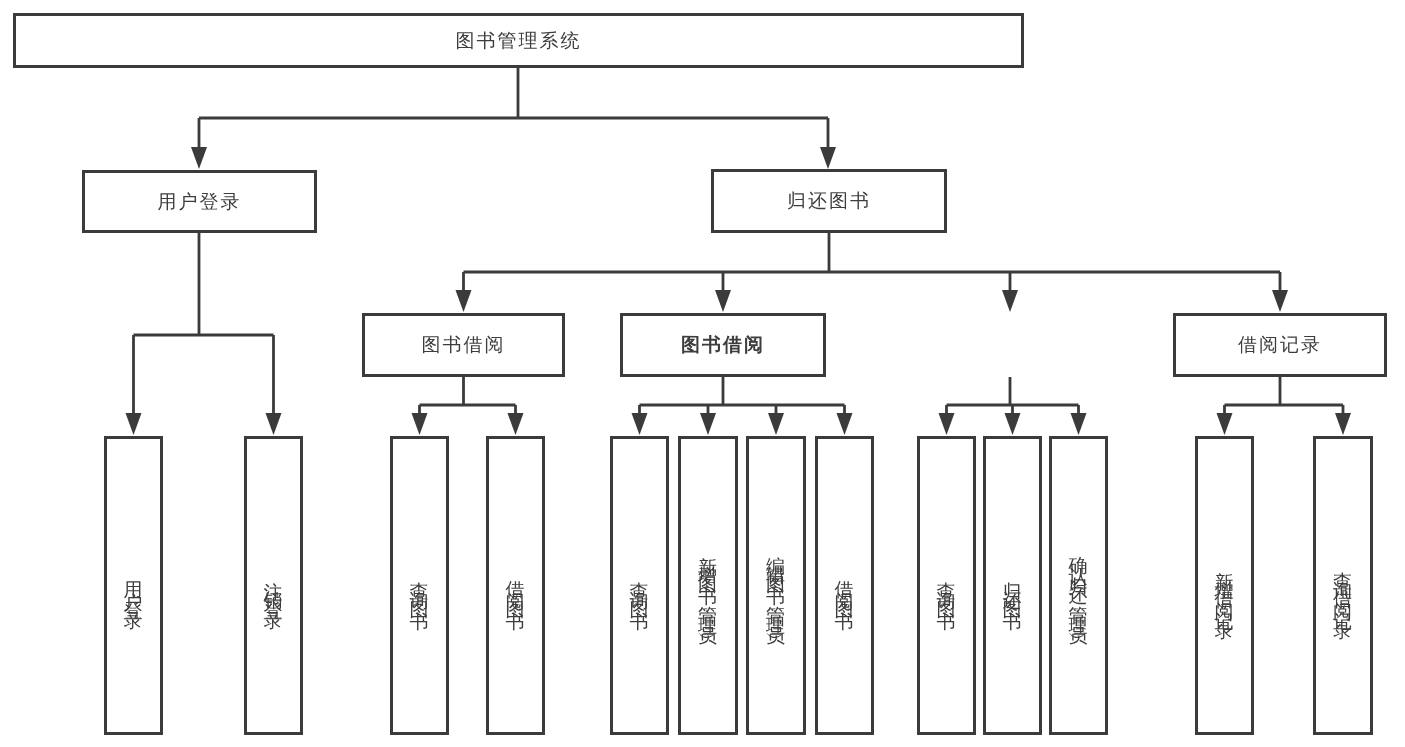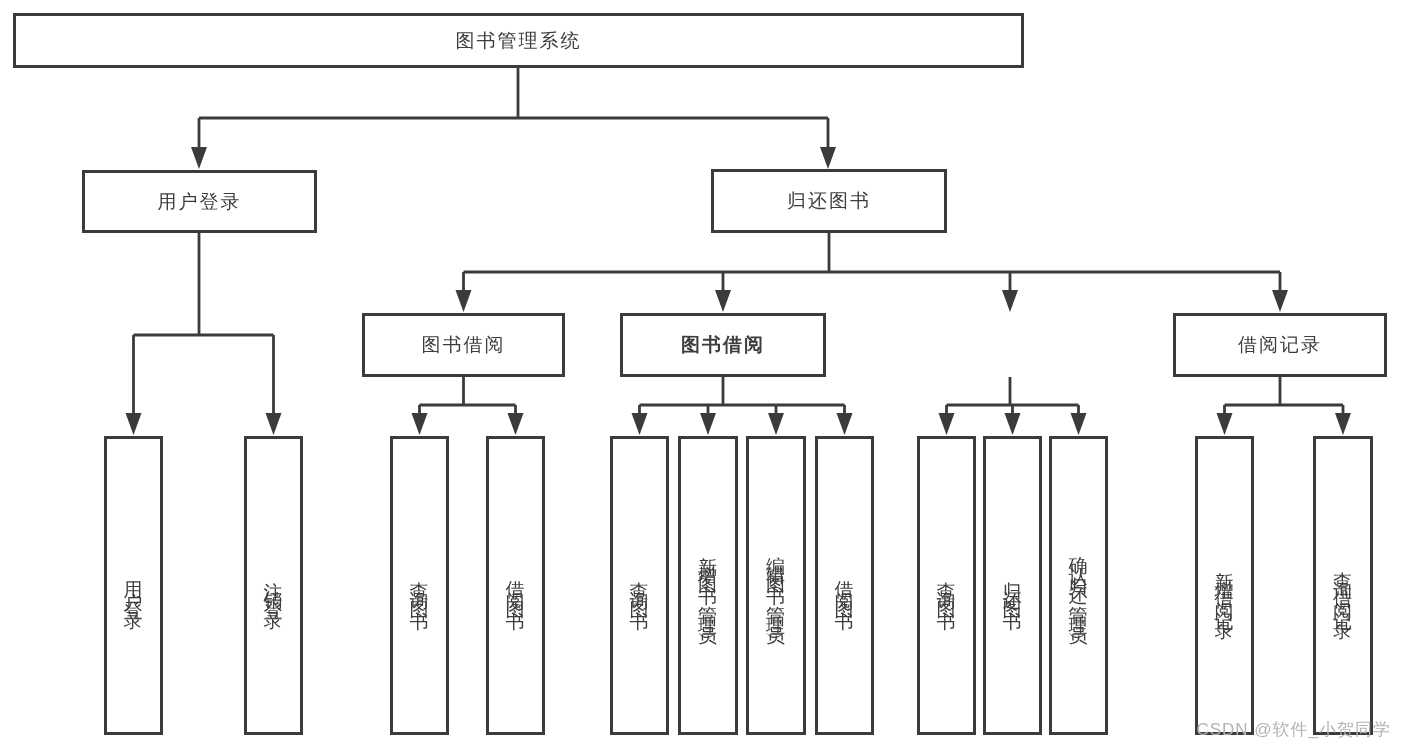--- a/index.html
+++ b/index.html
@@ -127,15 +127,14 @@
     <span>确认归还（管理员）</span>
   </div>
 
   <div class="box box-v" style="left:1195px; top:436px; width:59px; height:299px;">
     <span>新增借阅记录</span>
   </div>
   <div class="box box-v" style="left:1313px; top:436px; width:60px; height:299px;">
     <span>查询借阅记录</span>
   </div>
 
-  <div class="watermark">CSDN @软件_小贺同学</div>
 
 </div>
 
 </body></html>

